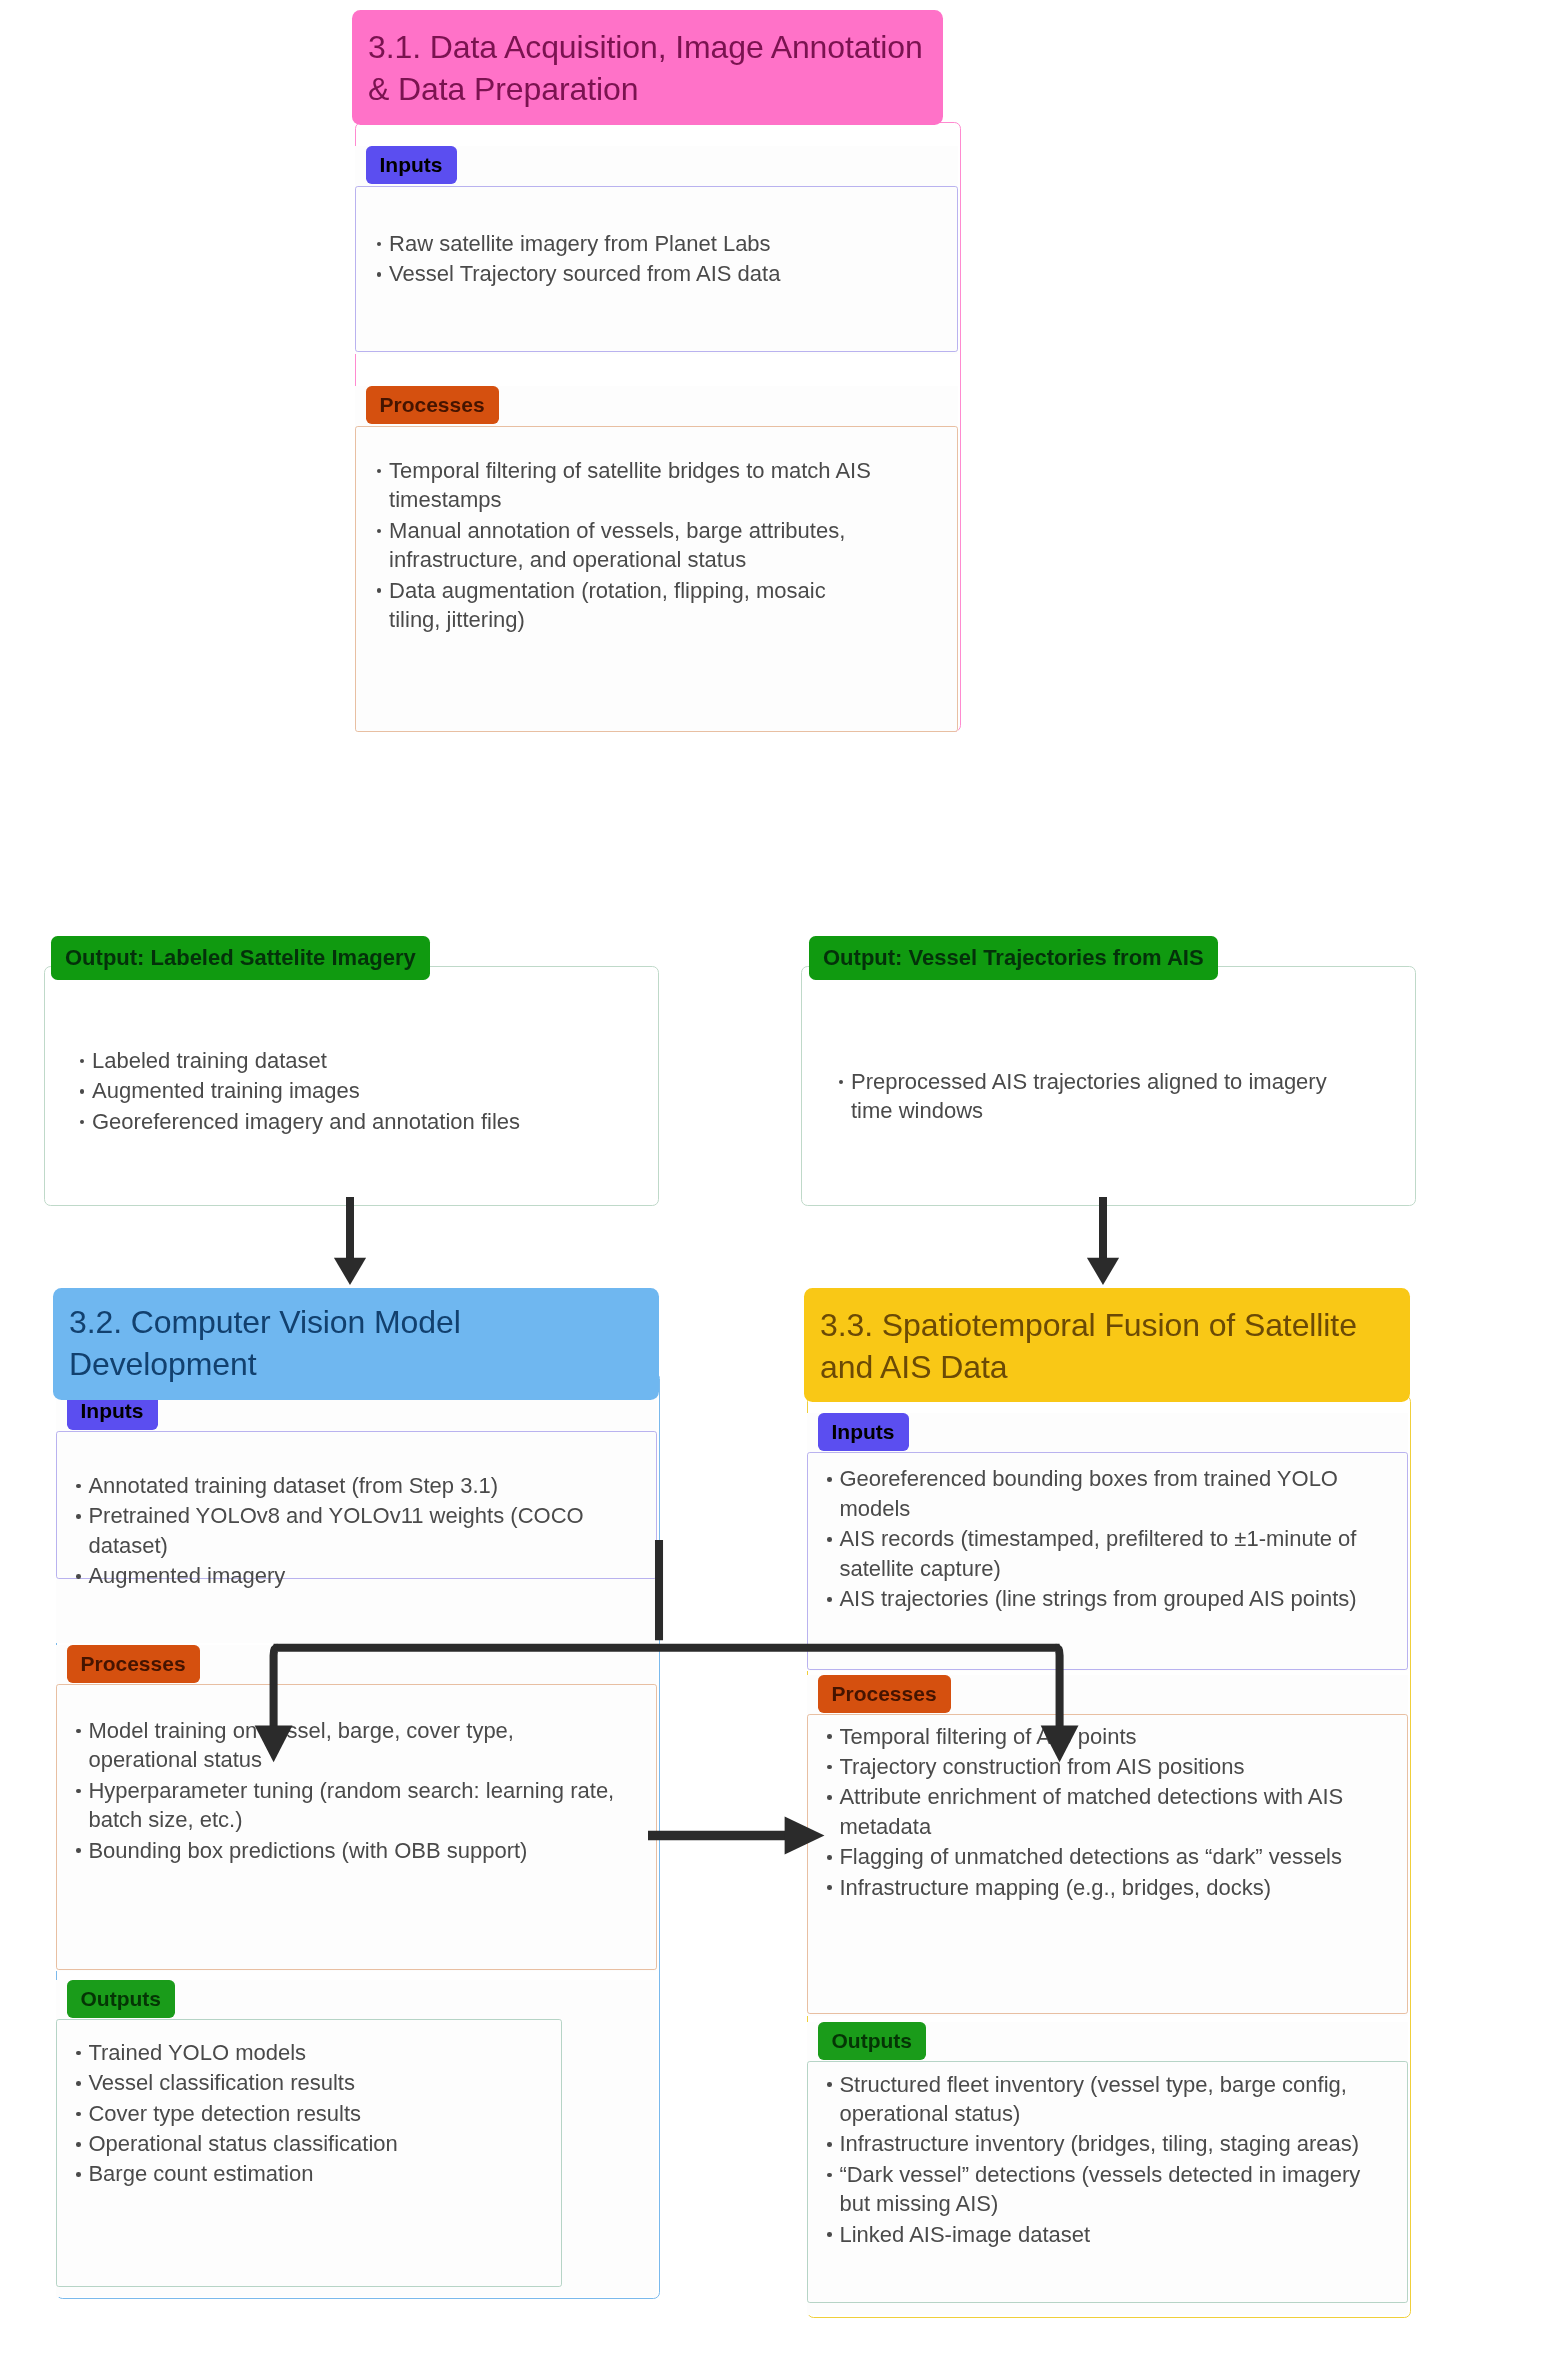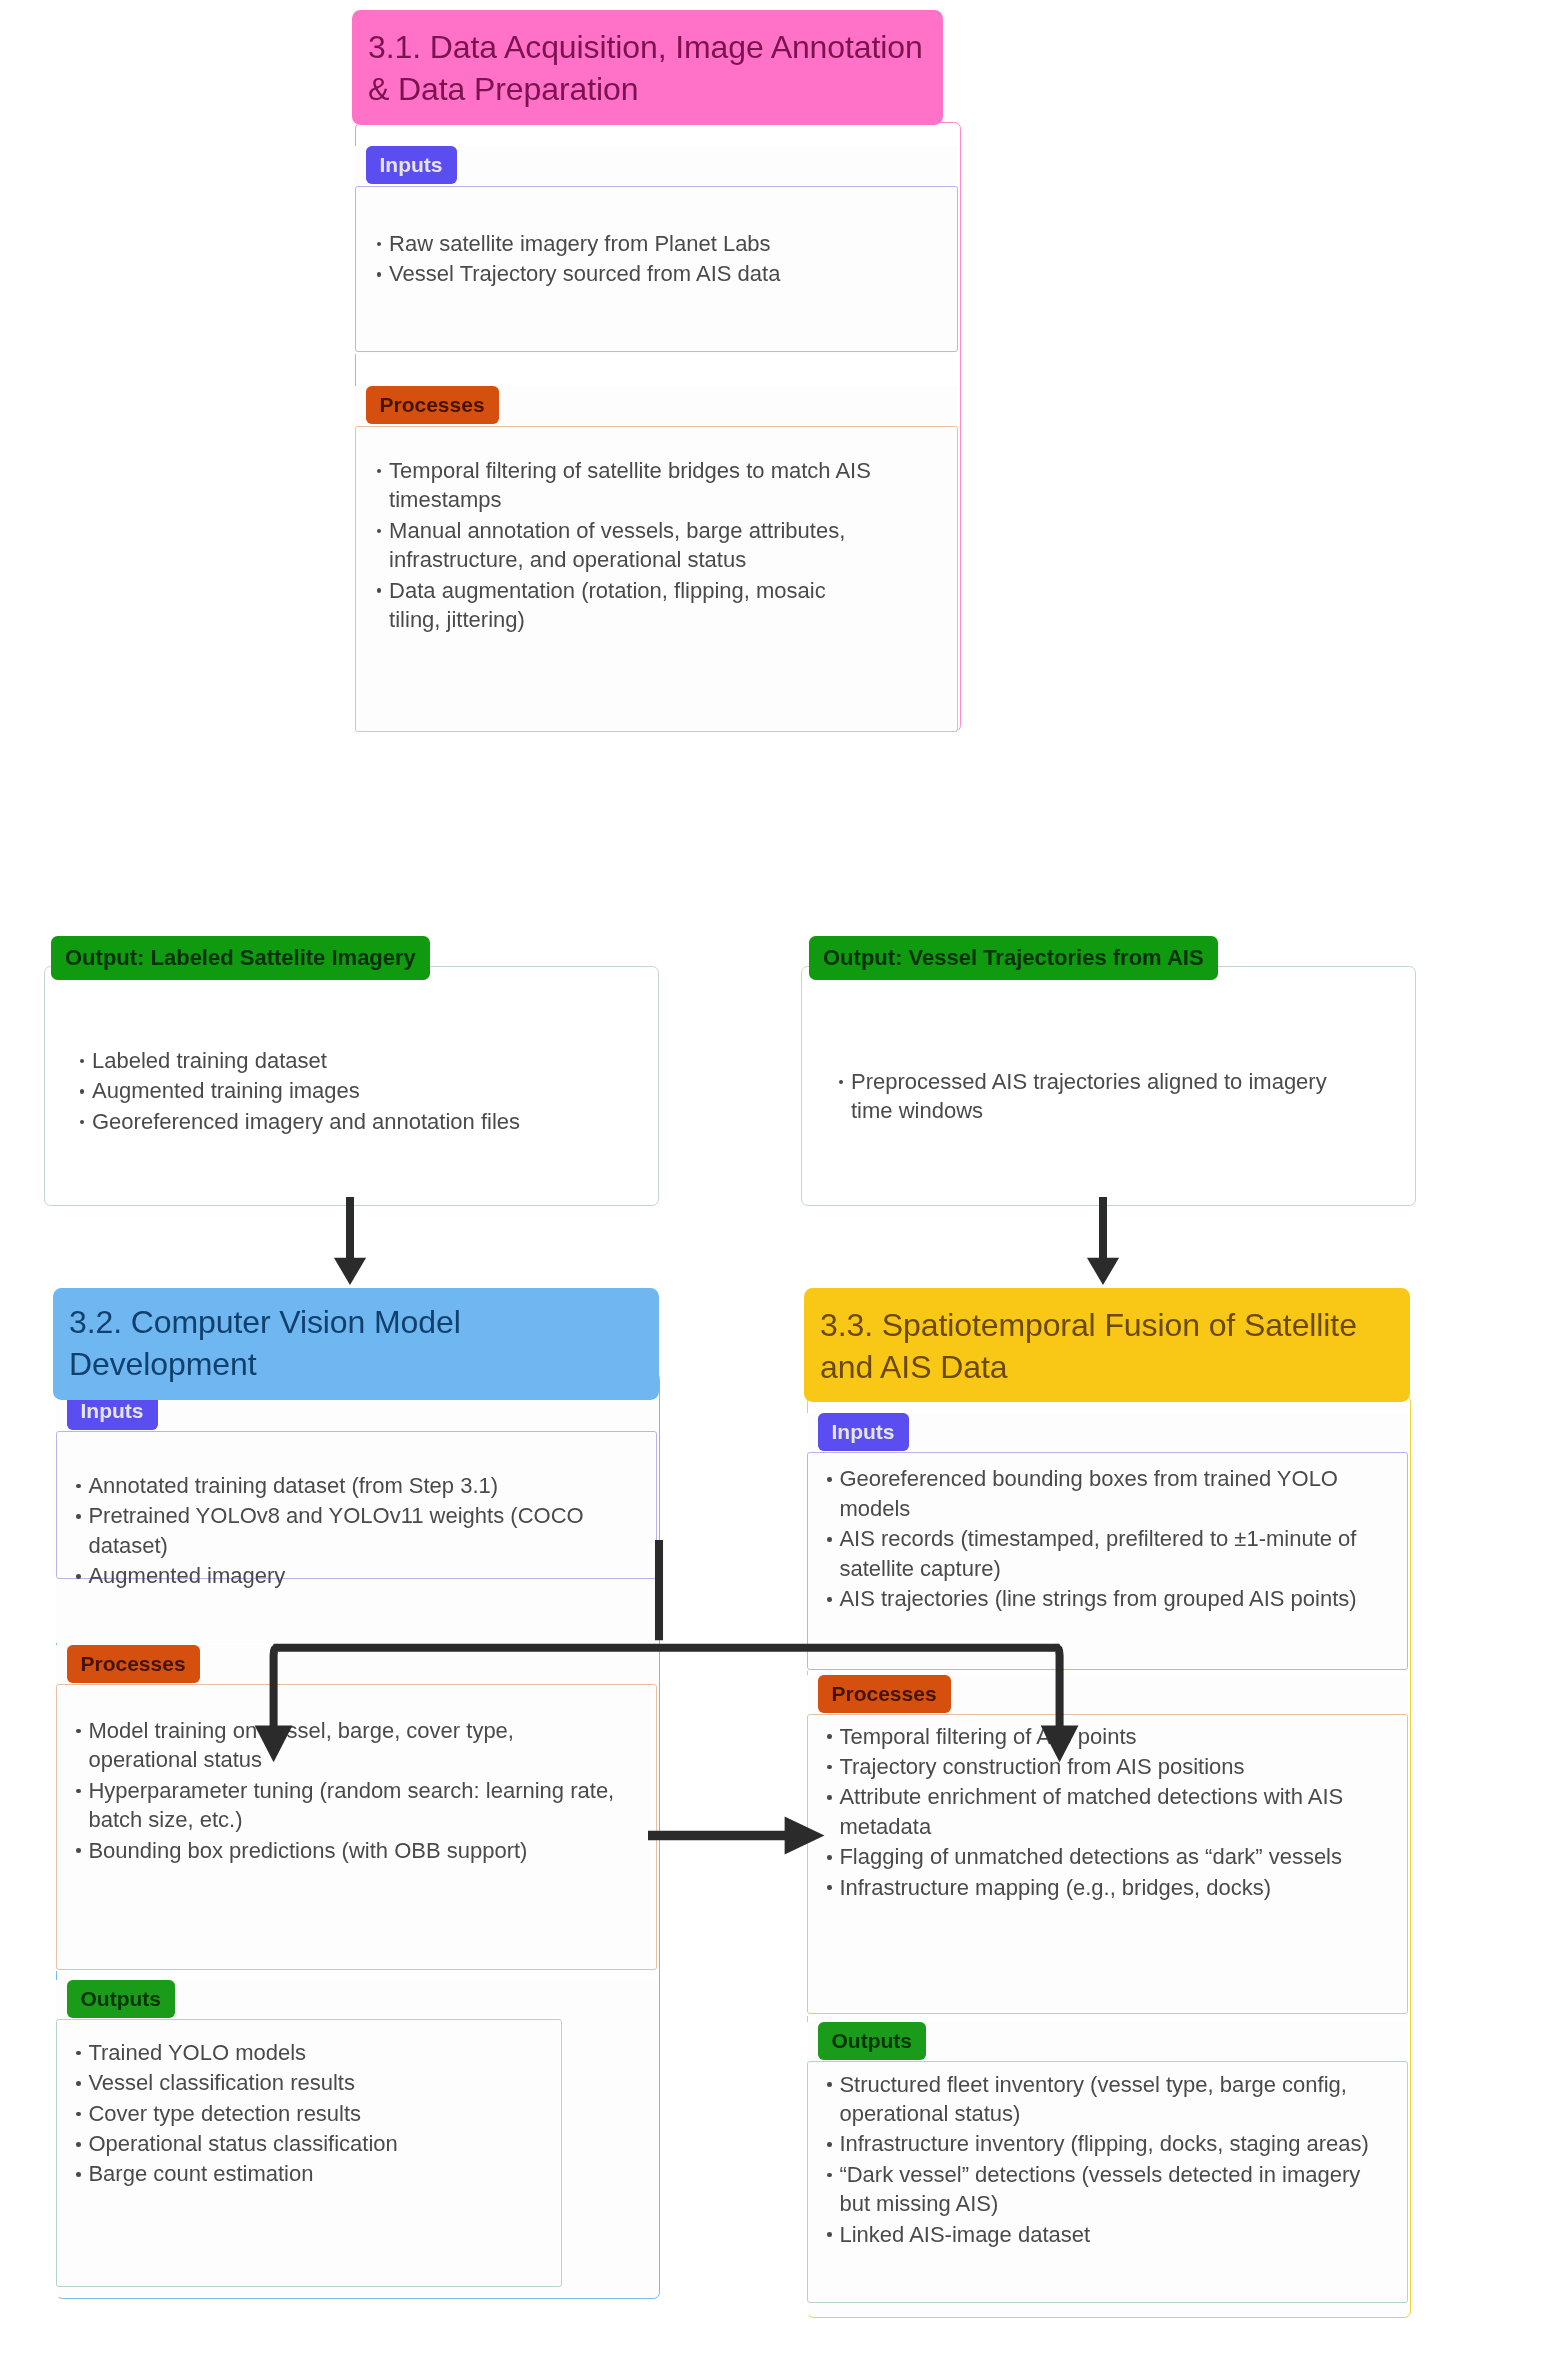--- a/index.html
+++ b/index.html
@@ -68,21 +68,21 @@
     top: 0;
     border-radius: 5.7px;
     padding: 6.6px 14px 7.6px 14px;
     font-size: 21px;
     font-weight: 700;
     letter-spacing: 0px;
     white-space: nowrap;
     z-index: 4;
     box-sizing: border-box;
   }
-  .badge.inputs    { background: #5b4ef0; color: #e5e5e5; }
+  .badge.inputs    { background: #5b4ef0; color: #000000; }
   .badge.processes { background: #d5500f; color: #451400; }
   .badge.outputs   { background: #1a9c1a; color: #053505; }
 
   
   ul.bullets {
     margin: 0;
     padding: 0;
     list-style: none;
   }
   ul.bullets li {
@@ -262,20 +262,20 @@
         <li>Infrastructure mapping (e.g., bridges, docks)</li>
       </ul>
     </div>
   </div>
 
   <div class="panel outputs" style="position:absolute; left:-0.9px; top:626px; width:601px; height:293px;">
     <div class="badge outputs">Outputs</div>
     <div class="panel-body" style="position:absolute; left:0; top:39px; width:601px; height:242px;">
       <ul class="bullets" style="position:absolute; left:12.3px; top:7.6px; width:563px;">
         <li>Structured fleet inventory (vessel type, barge config, operational status)</li>
-        <li>Infrastructure inventory (flipping, docks, staging areas)</li>
+        <li>Infrastructure inventory (bridges, tiling, staging areas)</li>
         <li>“Dark vessel” detections (vessels detected in imagery but missing AIS)</li>
         <li>Linked AIS-image dataset</li>
       </ul>
     </div>
   </div>
 </div>
 
 
 </body></html>

